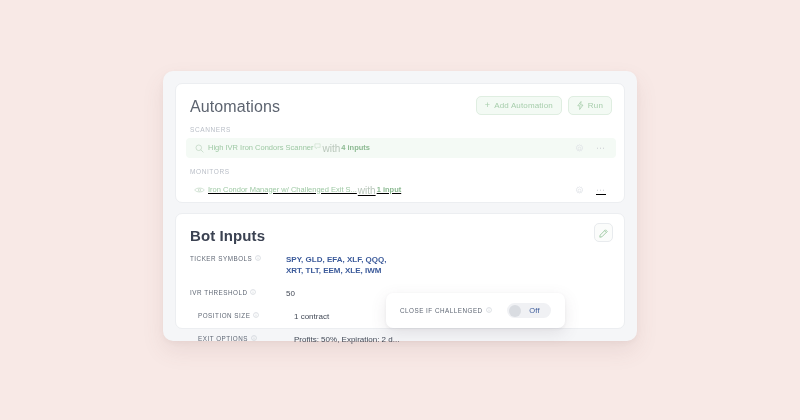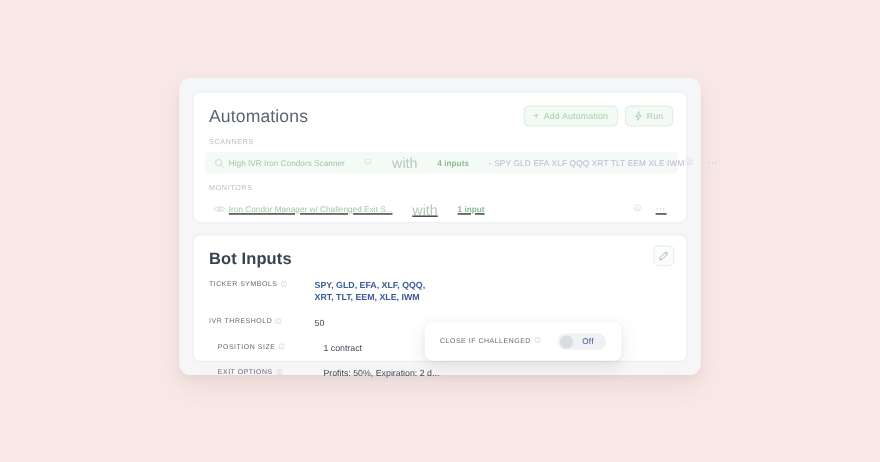--- a/index.html
+++ b/index.html
@@ -135,35 +135,35 @@
     width: 14px;
     flex: 0 0 14px;
     display: flex;
     align-items: center;
     justify-content: center;
     color: #c3d9c6;
   }
 
   .row-text {
     display: flex;
-    align-items: center;
-    gap: 18px;
+    align-items: flex-start;
+    gap: 1px;
     font-size: 7.5px;
     white-space: nowrap;
     margin-left: 2px;
   }
 
   .row-name {
     color: #9ec9a4;
     font-size: 7.5px;
   }
 
   .row-with {
     color: #b9c7bb;
-    font-size: 13px;
+    font-size: 10px;
   }
 
   .row-count {
     color: #8cba92;
     font-size: 7.5px;
     font-weight: bold;
   }
 
   .row-tickers {
     color: #c3b3d8;
@@ -359,21 +359,20 @@
         </span>
         <span class="row-text">
           <span class="row-name">High IVR Iron Condors Scanner</span>
           <span>
             <svg width="7" height="7" viewBox="0 0 8 8" fill="none" xmlns="http://www.w3.org/2000/svg">
               <path d="M1 1 H7 V5 H4 L2.4 6.6 V5 H1 Z" stroke="#cfe2d1" stroke-width="0.8" fill="none" stroke-linejoin="round"></path>
             </svg>
           </span>
           <span class="row-with">with</span>
           <span class="row-count">4 inputs</span>
-          <span class="row-tickers">- SPY GLD EFA XLF QQQ XRT TLT EEM XLE IWM</span>
         </span>
         <span class="row-actions">
           <span>
             <svg width="9" height="9" viewBox="0 0 12 12" fill="none" xmlns="http://www.w3.org/2000/svg">
               <circle cx="6" cy="6" r="1.9" stroke="#dcdfe4" stroke-width="0.9"></circle>
               <path d="M6 0.8 L7 2.0 L8.6 1.6 L8.9 3.2 L10.4 3.9 L9.6 5.2 L10.4 6.6 L8.9 7.3 L8.6 8.9 L7 8.5 L6 9.8 L5 8.5 L3.4 8.9 L3.1 7.3 L1.6 6.6 L2.4 5.2 L1.6 3.9 L3.1 3.2 L3.4 1.6 L5 2.0 Z" stroke="#dcdfe4" stroke-width="0.8" fill="none" stroke-linejoin="round"></path>
             </svg>
           </span>
           <span class="dots">⋯</span>
         </span>

